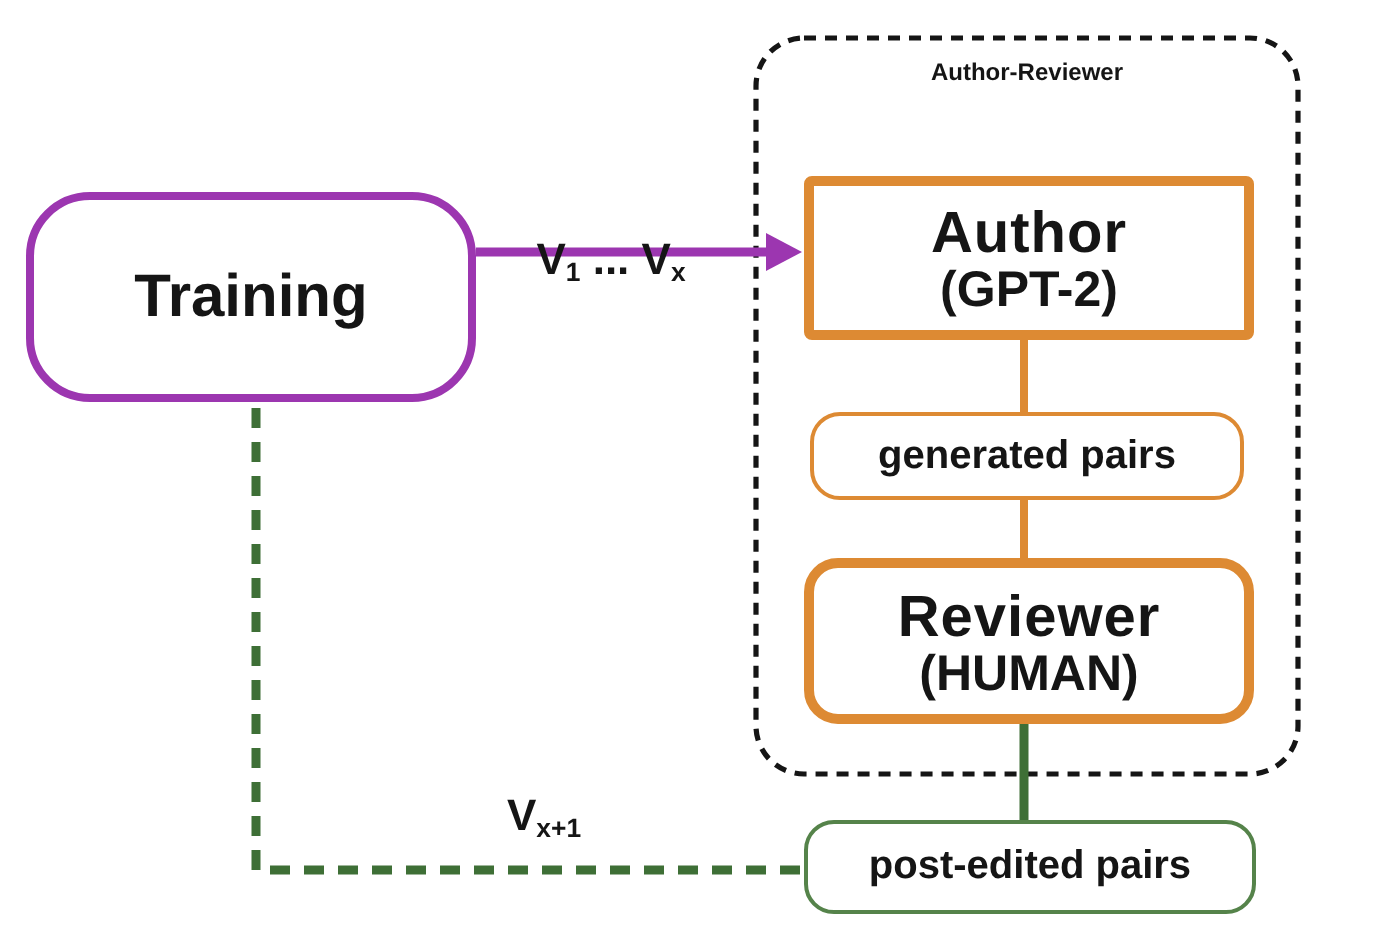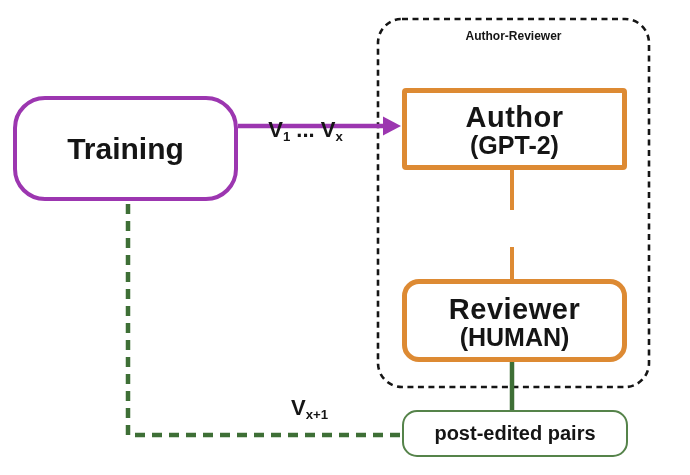--- a/index.html
+++ b/index.html
@@ -61,21 +61,21 @@
   }
   .flow-label {
     position: absolute; color: var(--ink);
     font-weight: bold; font-size: 22px; text-align: center;
   }
   .flow-label sub {
     font-size: 0.6em; font-weight: bold;
     vertical-align: -0.28em; line-height: 0;
   }
   .label-v-in  { left: 248px; top: 85px;  width: 115px; margin-top: 32px; }
-  .label-v-out { left: 248px; top: 395px; width: 80px; text-align: right;  }
+  .label-v-out { left: 232px; top: 395px; width: 80px;  }
 
   .stroke-purple { stroke: var(--purple); }
   .fill-purple   { fill: var(--purple); }
   .stroke-orange { stroke: var(--orange); }
   .stroke-green  { stroke: var(--green-line); }
   .fill-green    { fill: var(--green-line); }
   .stroke-ink    { stroke: var(--ink); }
 </style>
 </head>
 <body>
@@ -108,20 +108,23 @@
 
   <div class="arch-title">
     <div>Author-Reviewer</div>
   </div>
 
   <div class="node author">
     <div class="big-title">Author</div>
     <div class="sub-title">(GPT-2)</div>
   </div>
 
+  <div class="node generated">
+    <div>generated pairs</div>
+  </div>
 
   <div class="node post-edited">
     <div>post-edited pairs</div>
   </div>
 
   <div class="node reviewer">
     <div class="big-title">Reviewer</div>
     <div class="sub-title">(HUMAN)</div>
   </div>
 

